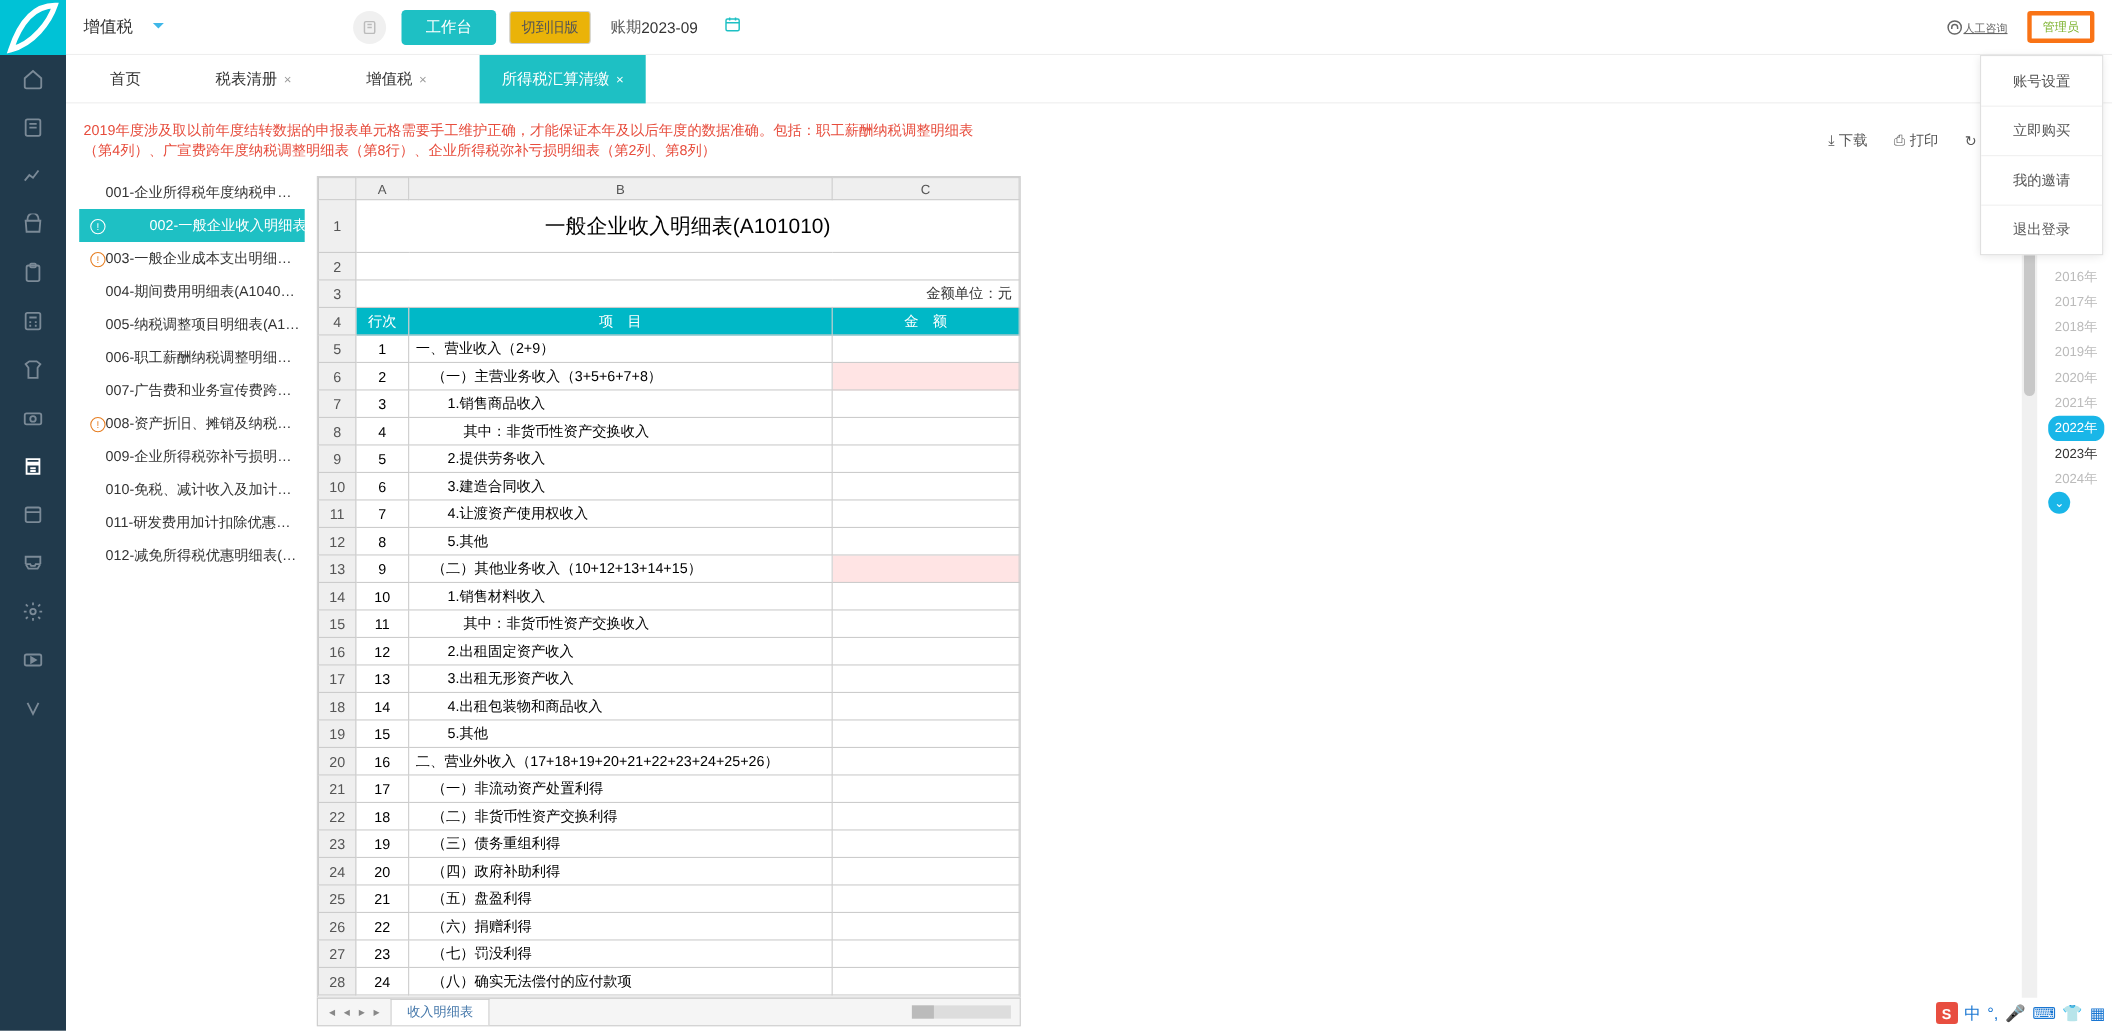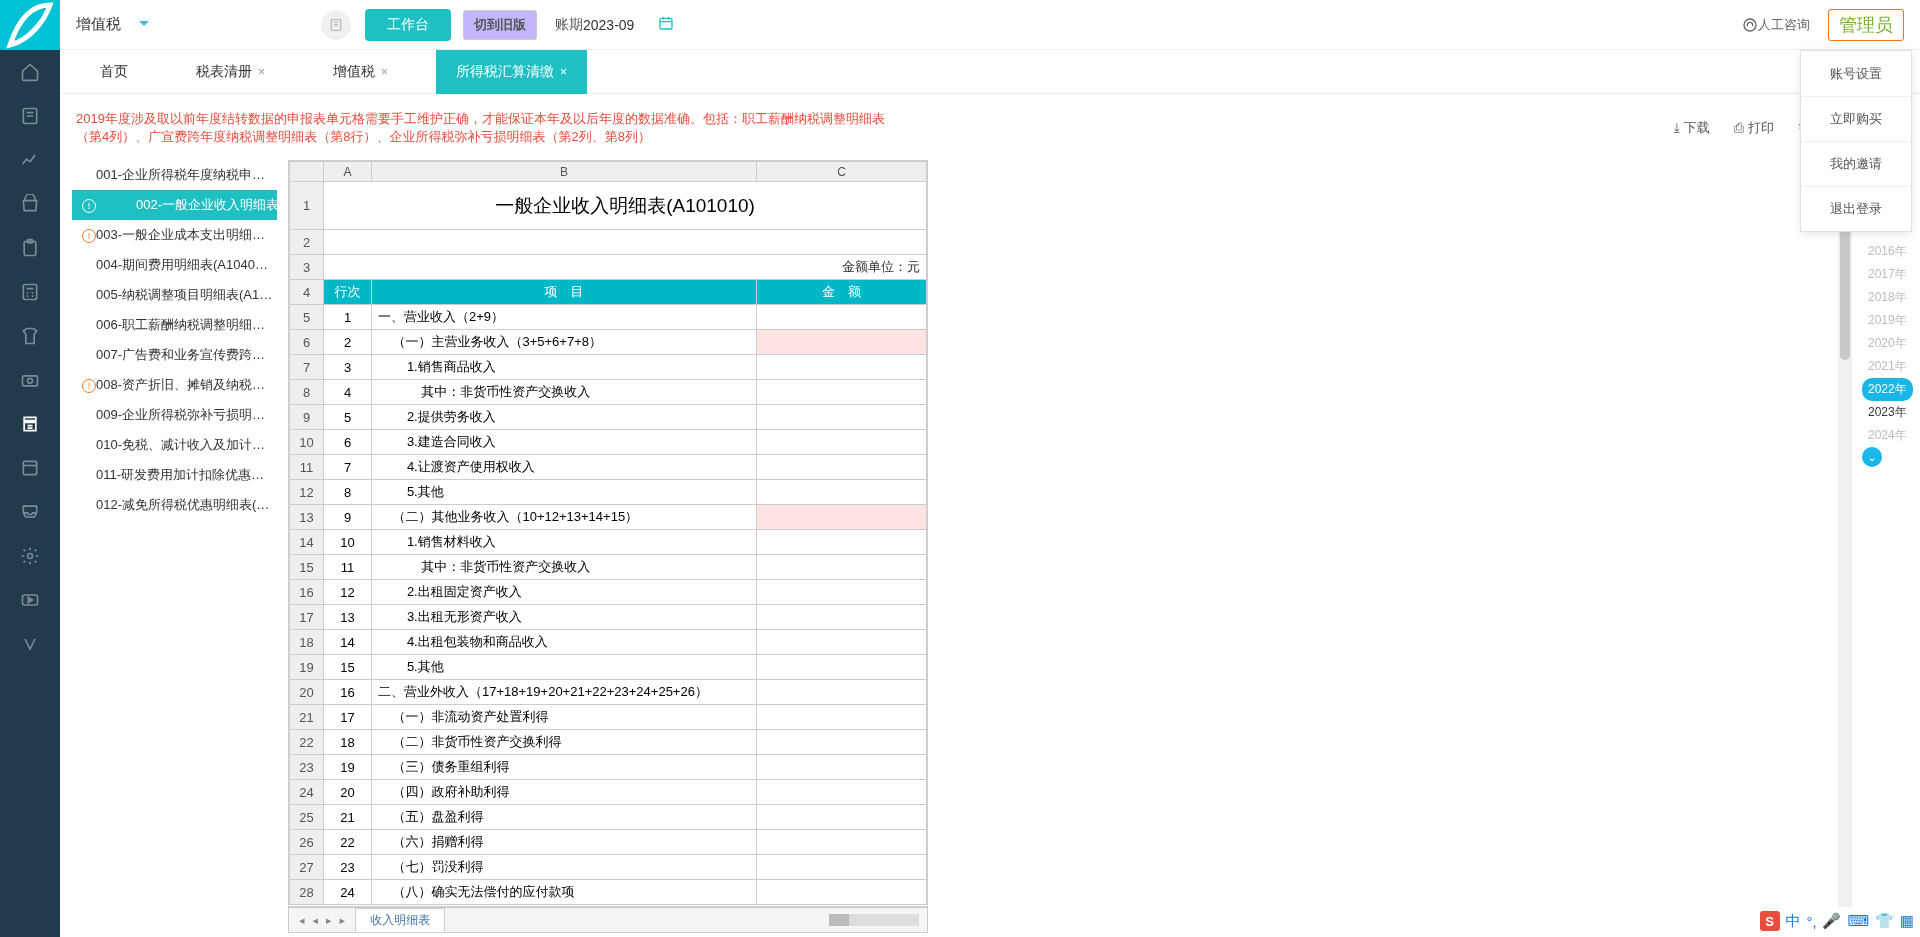--- a/index.html
+++ b/index.html
@@ -7,33 +7,33 @@
 .leftbar{position:absolute;left:0;top:0;width:60px;height:937px;background:#213a4c;display:flex;flex-direction:column;align-items:center;padding-top:0;}
 .leftbar .logo{width:60px;height:50px;background:#00c2d6;display:flex;align-items:center;justify-content:center;}
 .leftbar .nav-icon{width:60px;height:44px;display:flex;align-items:center;justify-content:center;color:#7b8a97;cursor:pointer;}
 .leftbar .nav-icon.active{color:#fff;}
 .leftbar .nav-icon svg{width:20px;height:20px;}
 .topbar{position:absolute;left:60px;top:0;right:0;height:50px;border-bottom:1px solid #eee;display:flex;align-items:center;padding:0 16px;background:#fff;z-index:10;}
 .topbar .dd{font-size:15px;color:#333;margin-right:200px;position:relative;}
 .topbar .dd:after{content:"";position:absolute;right:-28px;top:6px;border:5px solid transparent;border-top-color:#3fb7e8;}
 .topbar .roundbtn{width:30px;height:30px;border-radius:50%;background:#f0f0f0;display:flex;align-items:center;justify-content:center;margin-right:14px;}
 .btn-primary{background:#1ec0c4;color:#fff;border:none;height:32px;padding:0 22px;border-radius:4px;font-size:14px;margin-right:12px;}
-.btn-outline{background:#c4b5fd;border:1px solid #ccc;height:30px;padding:0 10px;border-radius:3px;font-size:13px;color:#555;margin-right:18px;font-weight:bold;}
+.btn-outline{background:#eab308;border:1px solid #ccc;height:30px;padding:0 10px;border-radius:3px;font-size:13px;color:#555;margin-right:18px;}
 .topbar .label{font-size:14px;color:#555;}
 .topbar .period{font-size:14px;color:#333;margin-right:24px;}
 .topbar .cal-icon{color:#1ec0c4;}
 .topbar .spacer{flex:1;}
-.topbar .link{display:flex;align-items:center;font-size:13px;color:#666;margin-left:18px;cursor:pointer;}
-.topbar .admin{border:1px solid #f97316;color:#7ab12a;padding:3px 10px;border-radius:3px;margin-left:18px;font-size:18px;}
+.topbar .link{display:flex;align-items:flex-end;font-size:10px;color:#666;margin-left:18px;cursor:pointer;text-decoration:underline;}
+.topbar .admin{border:4px solid #f97316;color:#7ab12a;padding:3px 10px;border-radius:3px;margin-left:18px;font-size:11px;}
 .tabs{position:absolute;left:60px;top:50px;right:0;height:44px;display:flex;align-items:center;padding-left:20px;background:#fff;border-bottom:1px solid #eee;z-index:5;gap:28px;}
 .tabs .tab{font-size:14px;color:#333;padding:0 20px;height:44px;display:flex;align-items:center;cursor:pointer;}
 .tabs .tab .x{margin-left:6px;color:#999;font-size:12px;}
 .tabs .tab.active{background:#1ec0c4;color:#fff;}
 .tabs .tab.active .x{color:#fff;}
-.warnbar{position:absolute;left:76px;top:106px;right:81px;height:44px;display:flex;align-items:center;z-index:4;}
+.warnbar{position:absolute;left:76px;top:106px;right:93px;height:44px;display:flex;align-items:center;z-index:4;}
 .warnbar .warn{color:#e74c3c;font-size:13px;line-height:18px;max-width:820px;}
 .warnbar .spacer{flex:1;}
 .warnbar .act{font-size:13px;color:#555;margin-left:24px;display:flex;align-items:center;gap:4px;cursor:pointer;}
 .forms-panel{position:absolute;left:72px;top:160px;width:205px;bottom:20px;font-size:13px;}
 .forms-panel .row{height:30px;display:flex;align-items:center;padding-left:10px;color:#333;cursor:pointer;white-space:nowrap;overflow:hidden;text-overflow:ellipsis;}
 .forms-panel .row.sel{background:#1ec0c4;color:#fff;gap:40px;}
 .forms-panel .row .dot{width:14px;display:inline-block;}
 .forms-panel .row .dot.warn:before{content:"!";display:inline-flex;width:12px;height:12px;border:1px solid #e67e22;color:#e67e22;border-radius:50%;font-size:9px;align-items:center;justify-content:center;}
 .forms-panel .row.sel .dot.warn:before{border-color:#fff;color:#fff;}
 .sheet{position:absolute;left:288px;top:160px;width:640px;bottom:30px;border:1px solid #d0d0d0;font-size:13px;background:#fff;}

